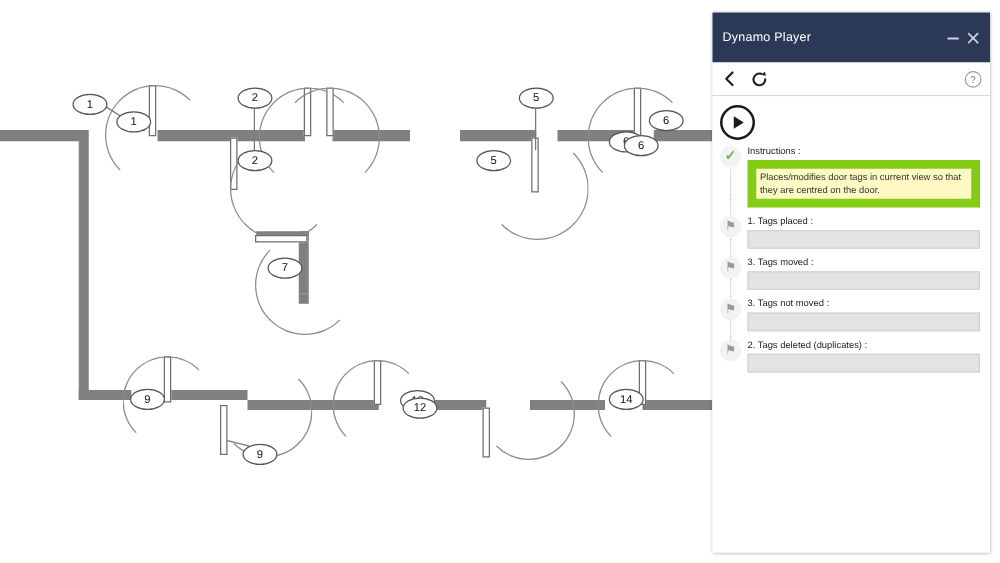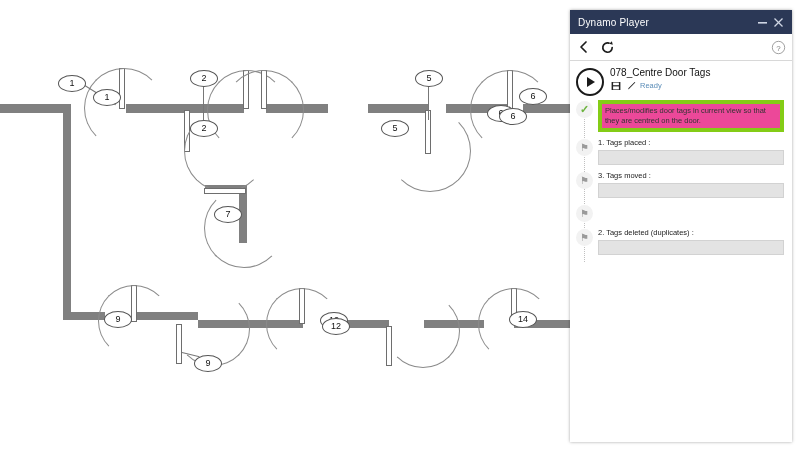--- a/index.html
+++ b/index.html
@@ -33,21 +33,21 @@
   .leader{position:absolute;background:#777;z-index:5;}
 
   
   #panel{
     position:absolute;left:570px;top:10px;width:222px;height:432px;
     background:#ffffff;
     box-shadow:0 0 3px rgba(0,0,0,.35);
     display:flex;flex-direction:column;
   }
   #titlebar{
-    height:24px;background:#2b3856;color:#ffffff;
+    height:40px;background:#2b3856;color:#ffffff;
     display:flex;align-items:center;
     padding:0 6px 0 8px;flex:0 0 auto;
   }
   #titlebar .t{font-size:10px;flex:1;letter-spacing:.2px;}
   .winbtn{width:16px;height:16px;display:flex;align-items:center;justify-content:center;
           color:#cfd6e4;font-size:12px;line-height:1;}
   #toolbar{
     height:26px;background:#ffffff;border-bottom:1px solid #d8d8d8;
     display:flex;align-items:center;padding:0 6px;flex:0 0 auto;gap:7px;
   }
@@ -77,21 +77,21 @@
   .badge .chk{color:#6cb33f;font-size:11px;line-height:1;font-weight:bold;}
   .badge .flag{color:#9a9a9a;font-size:10px;line-height:1;}
   .dotline{position:absolute;left:8px;width:1px;border-left:1px dotted #c0c0c0;z-index:1;}
   .step-content{flex:1;min-width:0;}
   .step-label{font-size:7.5px;color:#222;line-height:10px;margin-bottom:2px;}
   .field{
     background:#e3e3e3;border:1px solid #d2d2d2;height:15px;width:100%;
     box-sizing:border-box;
   }
   .field.white{
-    background:#ec4899;border:4px solid #84cc16;height:auto;min-height:24px;
+    background:#fef9c3;border:7px solid #84cc16;height:auto;min-height:24px;
     padding:2px 3px;font-size:7.5px;color:#333;line-height:10px;
   }
   #statusbar{
     height:18px;background:#2b3856;color:#fff;font-size:8px;
     display:flex;align-items:center;padding:0 8px;flex:0 0 auto;
   }
 </style>
 </head>
 <body>
 
@@ -168,21 +168,21 @@
         <div class="tag" style="left: 415px; top: 70px; border-color: rgb(85, 85, 85);">5</div>
         <div class="tag" style="left: 381px; top: 120px; border-color: rgb(85, 85, 85);">5</div>
         <div class="tag" style="left: 519px; top: 88px; border-color: rgb(85, 85, 85);">6</div>
         <div class="tag" style="left: 487px; top: 105px; border-color: rgb(85, 85, 85);">6</div>
         <div class="tag" style="left: 499px; top: 108px; border-color: rgb(85, 85, 85);">6</div>
         <div class="tag" style="left: 214px; top: 206px; border-color: rgb(85, 85, 85);">7</div>
         <div class="tag" style="left: 104px; top: 311px; border-color: rgb(85, 85, 85);">9</div>
         <div class="tag" style="left: 194px; top: 355px; border-color: rgb(85, 85, 85);">9</div>
         <div class="tag" style="left: 320px; top: 312px; border-color: rgb(85, 85, 85);">12</div>
         <div class="tag" style="left: 322px; top: 318px; border-color: rgb(85, 85, 85);">12</div>
-        <div class="tag" style="left: 509px; top: 311px; border-color: rgb(85, 85, 85);">14</div>
+        <div class="tag" style="left: 487px; top: 311px; border-color: rgb(85, 85, 85);">14</div>
       </div>
   </div>
 
   <div id="panel">
 
     <div id="titlebar">
       <span class="t">Dynamo Player</span>
       <span class="winbtn">
         <svg width="11" height="11" viewBox="0 0 11 11">
             <rect x="1" y="5" width="9" height="1.6" fill="#cfd6e4"></rect>
@@ -216,47 +216,30 @@
         </svg>
       </span>
     </div>
 
     <div id="body">
 
       <div class="script-head">
         <div class="playbtn">
           <span class="tri"></span>
         </div>
-        <div class="script-meta">
-          <div class="script-title">078_Centre Door Tags</div>
-          <div class="script-sub">
-            <span class="mini-icon">
-              <svg width="10" height="10" viewBox="0 0 10 10">
-                <rect x="0.6" y="1" width="8.8" height="8" fill="#222"></rect>
-                <rect x="2.1" y="1.6" width="5.8" height="2.6" fill="#fff"></rect>
-                <rect x="2.1" y="5.4" width="5.8" height="3" fill="#fff"></rect>
-              </svg>
-            </span>
-            <span class="mini-icon">
-              <svg width="10" height="10" viewBox="0 0 10 10">
-                <path d="M8.6 0.9 L9.3 1.6 L3.2 7.7 L1.9 8.4 L2.6 7.1 Z" fill="#222"></path>
-              </svg>
-            </span>
-            <span class="status">Ready</span>
-          </div>
-        </div>
       </div>
 
       <div class="steps" id="steps">
         <div class="dotline" style="top:14px;height:148px;"></div>
       <div class="step">
             <div class="badge">
               <span class="chk">✓</span>
             </div>
             <div class="step-content">
+              <div class="step-label">Instructions :</div>
               <div class="field white">Places/modifies door tags in current view so that they are centred on the door.</div>
             </div>
           </div>
           <div class="step">
             <div class="badge">
               <span class="flag">⚑</span>
             </div>
             <div class="step-content">
               <div class="step-label">1. Tags placed :</div>
               <div class="field"></div>
@@ -267,20 +250,24 @@
               <span class="flag">⚑</span>
             </div>
             <div class="step-content">
               <div class="step-label">3. Tags moved :</div>
               <div class="field"></div>
             </div>
           </div>
           <div class="step">
             <div class="badge">
               <span class="flag">⚑</span>
+            </div>
+            <div class="step-content">
+              <div class="step-label">3. Tags not moved :</div>
+              <div class="field"></div>
             </div>
           </div>
           <div class="step">
             <div class="badge">
               <span class="flag">⚑</span>
             </div>
             <div class="step-content">
               <div class="step-label">2. Tags deleted (duplicates) :</div>
               <div class="field"></div>
             </div>

